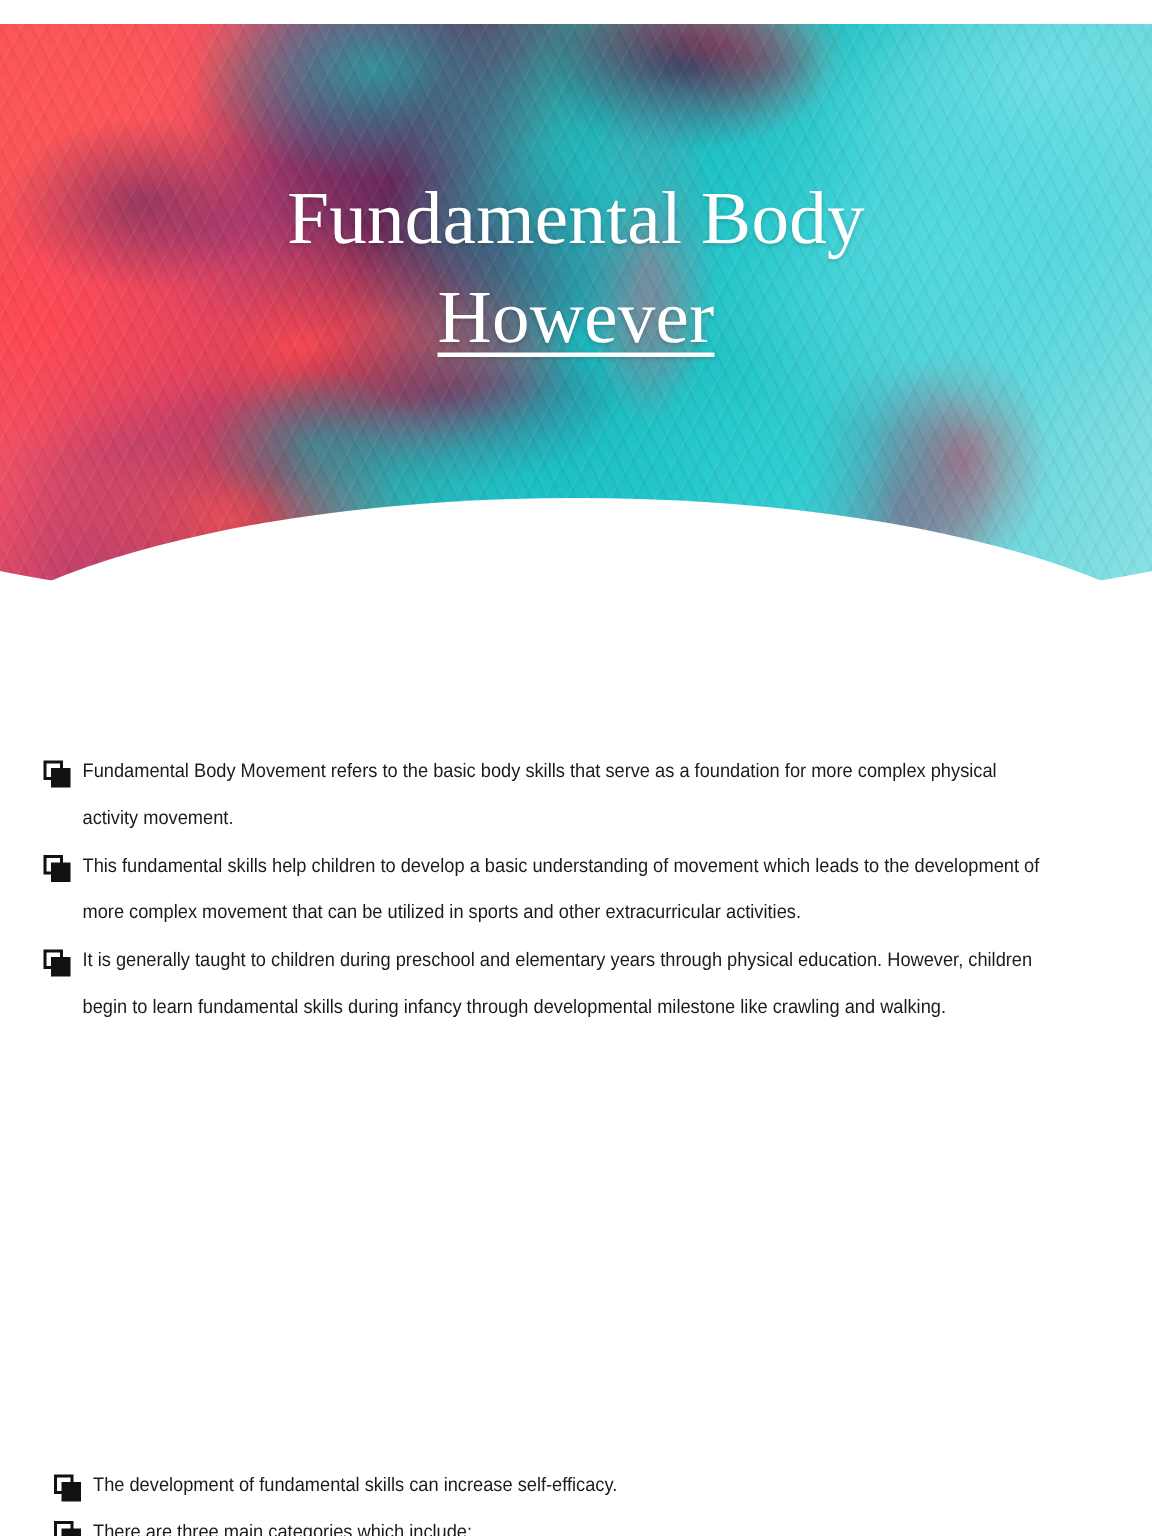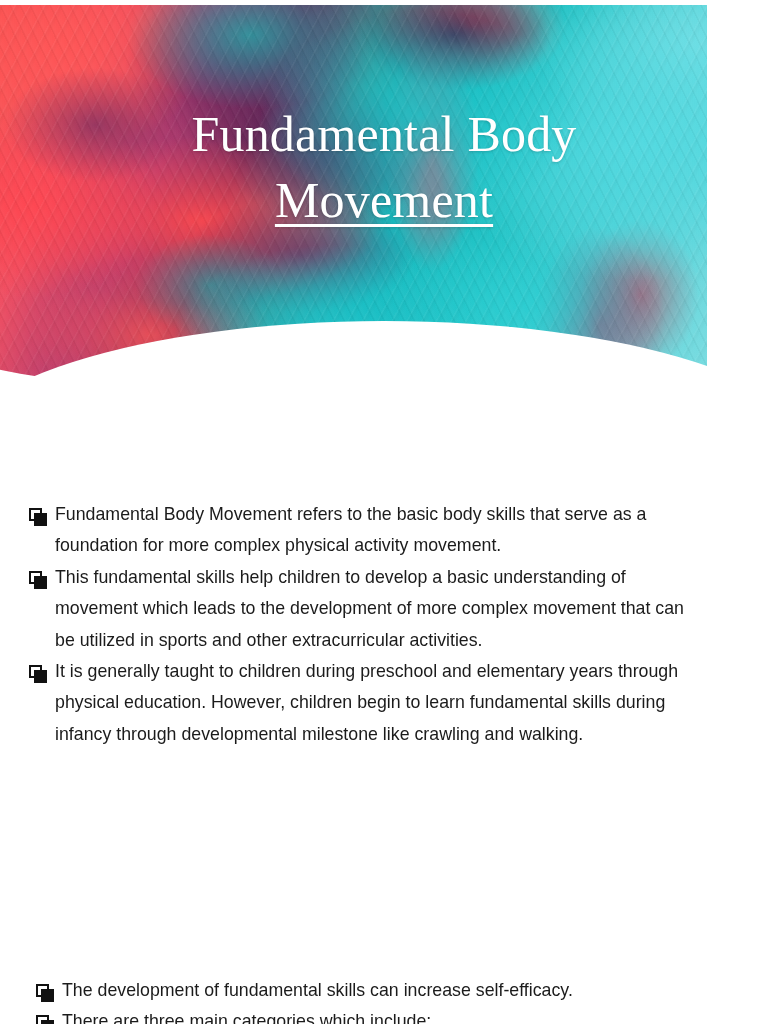--- a/index.html
+++ b/index.html
@@ -24,22 +24,22 @@
     background: #ffffff;
     overflow: hidden;
   }
   #slide-one { top: 0; height: 960px; }
   #slide-two { top: 960px; height: 64px; }
 
   
   .banner {
     position: absolute;
     left: 0;
-    top: 5px;
-    width: 707px;
+    top: 16px;
+    width: 768px;
     height: 392px;
     overflow: hidden;
   }
   
   .art-layer {
     position: absolute;
     inset: 0;
   }
   .art-base {
     background:
@@ -171,21 +171,21 @@
     position: absolute;
     left: 29px;
     top: 498px;
     width: 712px;
     z-index: 4;
   }
   .bullet-row {
     display: flex;
     align-items: flex-start;
     font-family: "Liberation Sans", sans-serif;
-    font-size: 19px;
+    font-size: 13px;
     line-height: 31.4px;
     color: #1b1b1b;
     font-stretch: condensed;
     transform-origin: left top;
   }
   .bullet-glyph {
     flex: 0 0 auto;
     width: 26px;
     font-size: 19px;
     line-height: 31.4px;
@@ -258,21 +258,21 @@
         <div class="art-layer art-veins"></div>
       </div>
     </div>
 
     <div class="white-arc" style="left:-56px; top:316px; width:880px; height:140px;"></div>
 
     <div class="white-arc-2" style="left:-56px; top:345px; width:880px; height:140px;"></div>
 
     <div class="title-block">
       <div class="title-line">Fundamental Body</div>
-      <div class="title-line underlined">Movement</div>
+      <div class="title-line underlined">However</div>
     </div>
   </div>
 
   <div class="body-block">
 
     <div class="bullet-row">
       <span class="bullet-glyph">
         <span class="sq-wrap"><span class="sq"></span></span>
       </span>
       <span class="bullet-text">Fundamental Body Movement refers to the basic body skills that serve as a foundation for more complex physical activity movement.</span>

